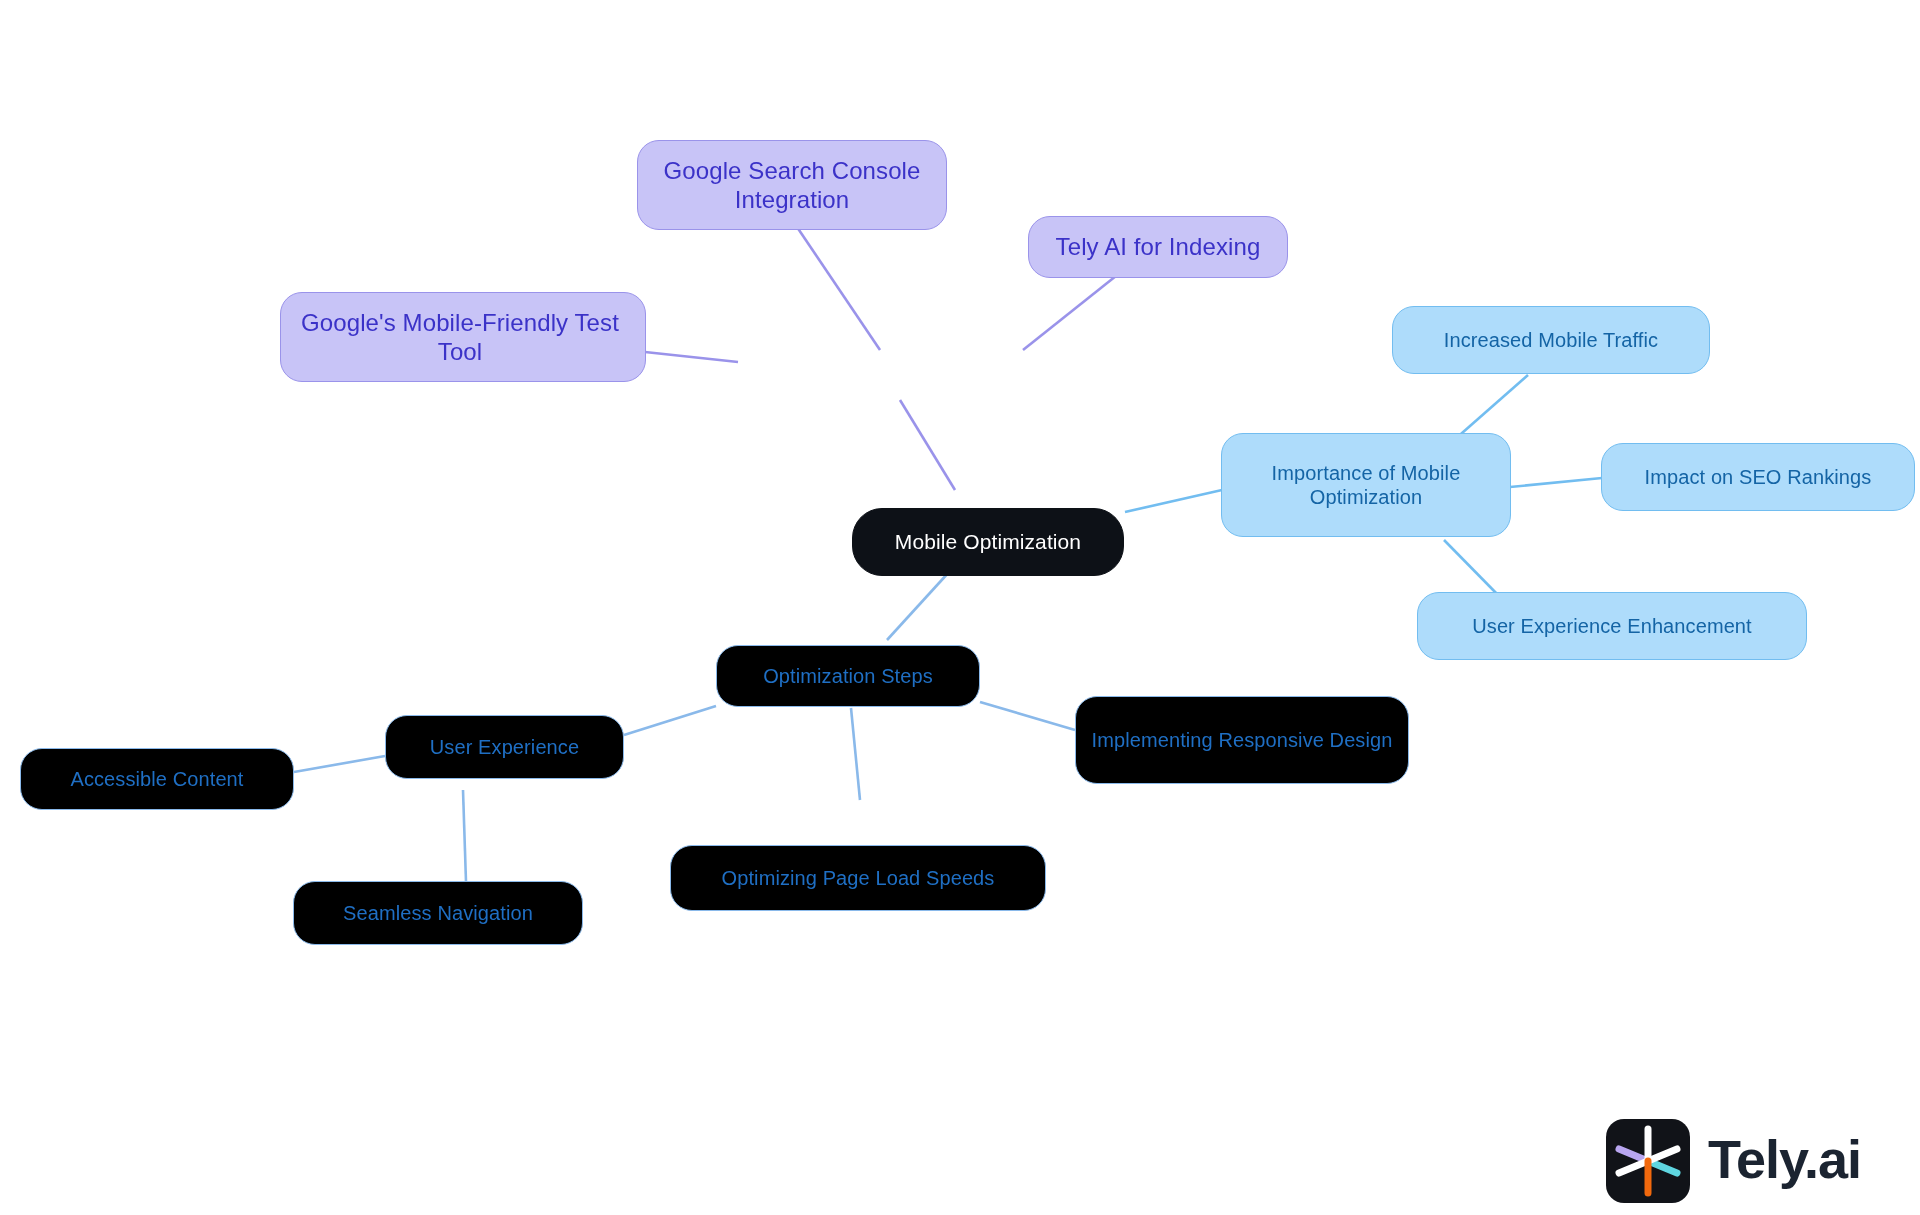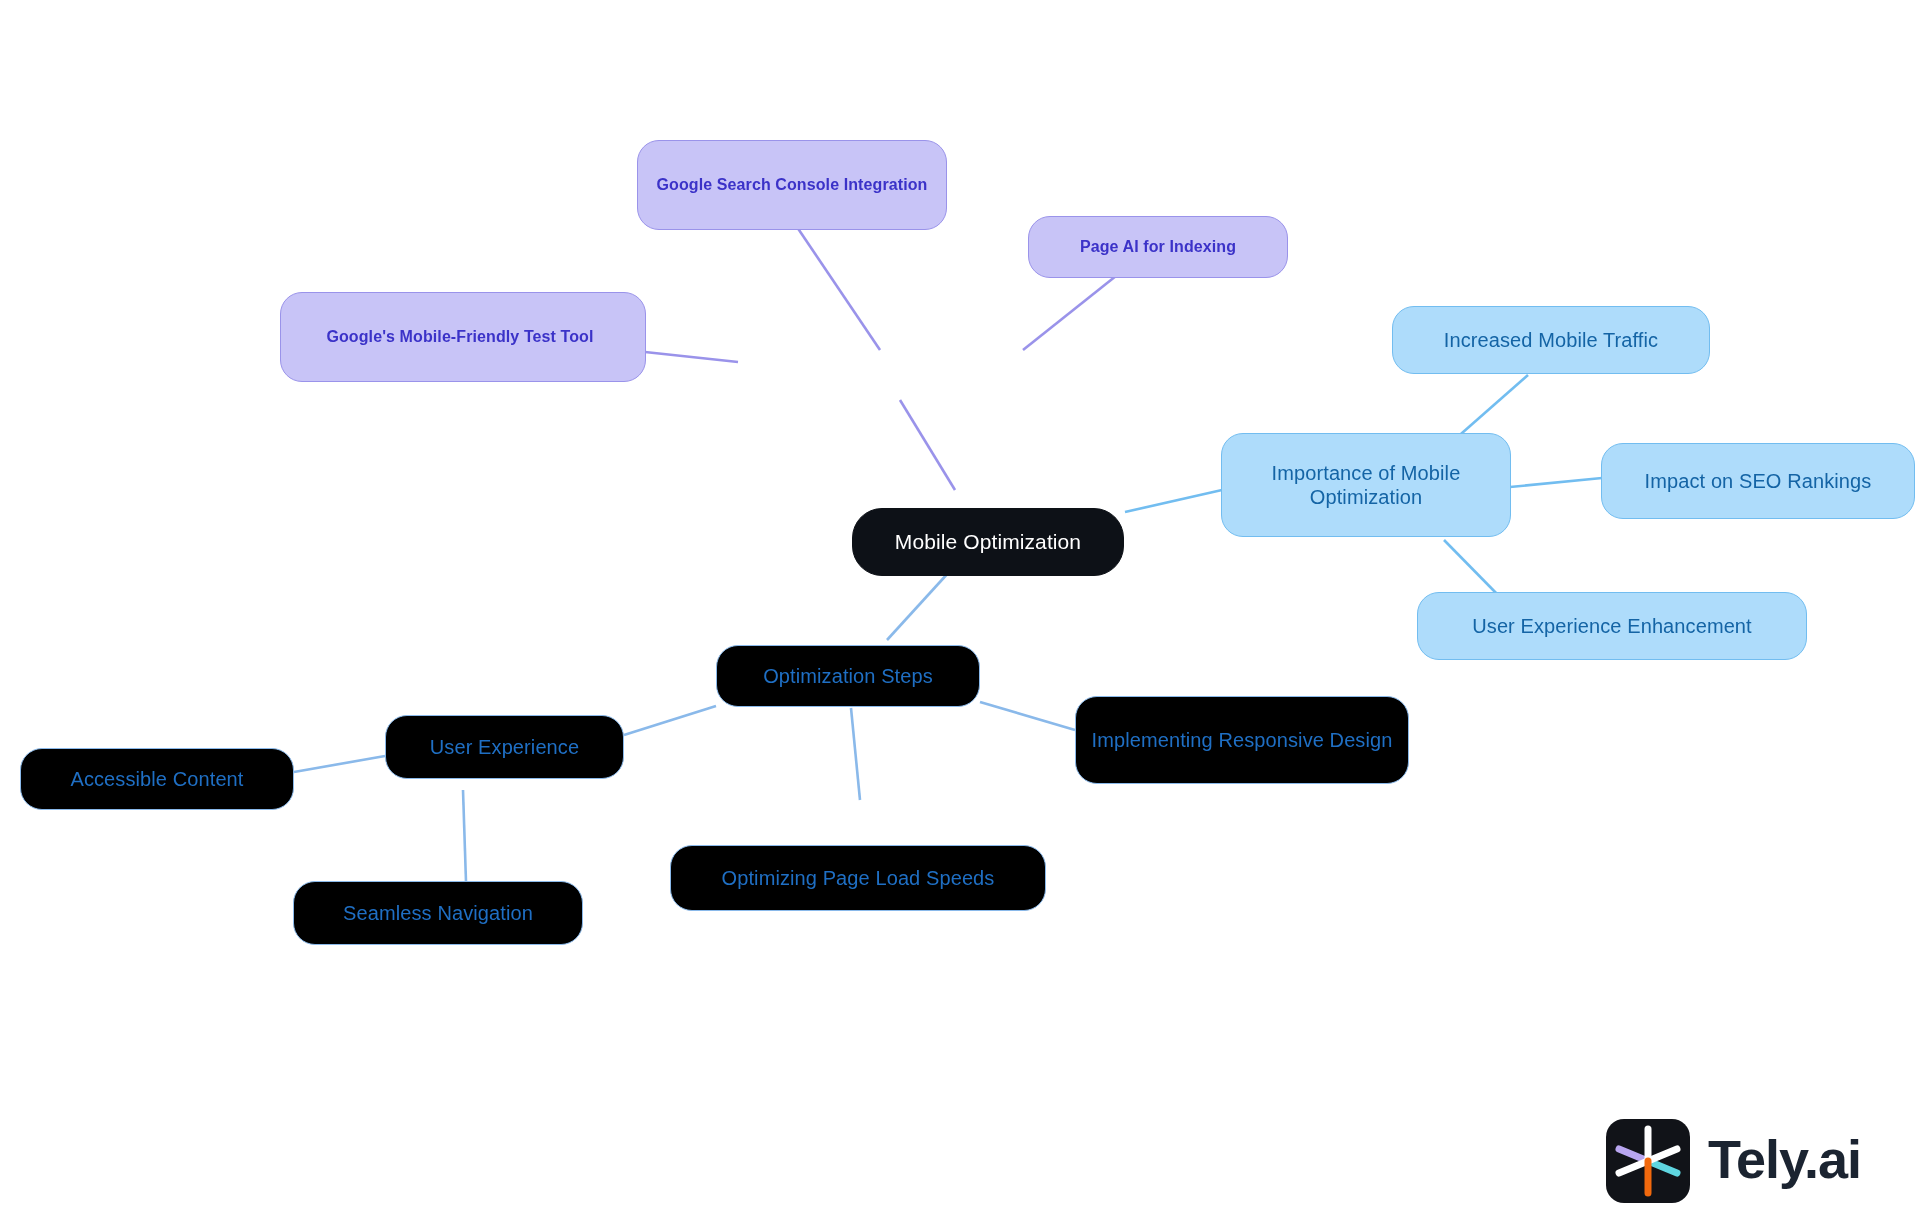--- a/index.html
+++ b/index.html
@@ -41,22 +41,21 @@
     background: #0d1117;
     border-color: #0d1117;
     color: #ffffff;
     font-size: 21px;
     border-radius: 30px;
   }
   .node.purple {
     background: #c8c4f7;
     border-color: #9a93ea;
     color: #3b32c8;
-    font-size: 16px;
-    font-weight: bold;
+    font-size: 24px;
   }
   .node.blue {
     background: #aedcfb;
     border-color: #72bdf0;
     color: #1464a5;
     font-size: 20px;
   }
   .node.blue-light {
     background: #000000;
     border-color: #8ab9ea;
@@ -125,29 +124,29 @@
     <path d="M 385 756 L 294 772" stroke="#8ab9ea" stroke-width="2.6" fill="none"></path>
 
     <path d="M 463 790 L 466 882" stroke="#8ab9ea" stroke-width="2.6" fill="none"></path>
   </svg>
 
   <div class="node root" style="left:852px; top:508px; width:272px; height:68px;">Mobile Optimization</div>
 
 
   <div class="node purple" style="left:637px; top:140px; width:310px; height:90px;">Google Search Console Integration</div>
 
-  <div class="node purple" style="left:1028px; top:216px; width:260px; height:62px;">Page AI for Indexing</div>
+  <div class="node purple" style="left:1028px; top:216px; width:260px; height:62px;">Tely AI for Indexing</div>
 
   <div class="node purple" style="left:280px; top:292px; width:366px; height:90px;padding-left:8px;">Google's Mobile-Friendly Test Tool</div>
 
   <div class="node blue" style="left:1221px; top:433px; width:290px; height:104px;">Importance of Mobile Optimization</div>
 
   <div class="node blue" style="left:1392px; top:306px; width:318px; height:68px;">Increased Mobile Traffic</div>
 
-  <div class="node blue" style="left:1601px; top:443px; width:314px; height:76px;text-align:right;">Impact on SEO Rankings</div>
+  <div class="node blue" style="left:1601px; top:443px; width:314px; height:68px;text-align:right;">Impact on SEO Rankings</div>
 
   <div class="node blue" style="left:1417px; top:592px; width:390px; height:68px;">User Experience Enhancement</div>
 
   <div class="node blue-light" style="left:716px; top:645px; width:264px; height:62px;">Optimization Steps</div>
 
   <div class="node blue-light" style="left:1075px; top:696px; width:334px; height:88px;">Implementing Responsive Design</div>
 
   <div class="node blue-light" style="left:670px; top:800px; width:376px; height:66px;margin-top:45px;">Optimizing Page Load Speeds</div>
 
   <div class="node blue-light" style="left:385px; top:715px; width:239px; height:64px;">User Experience</div>

